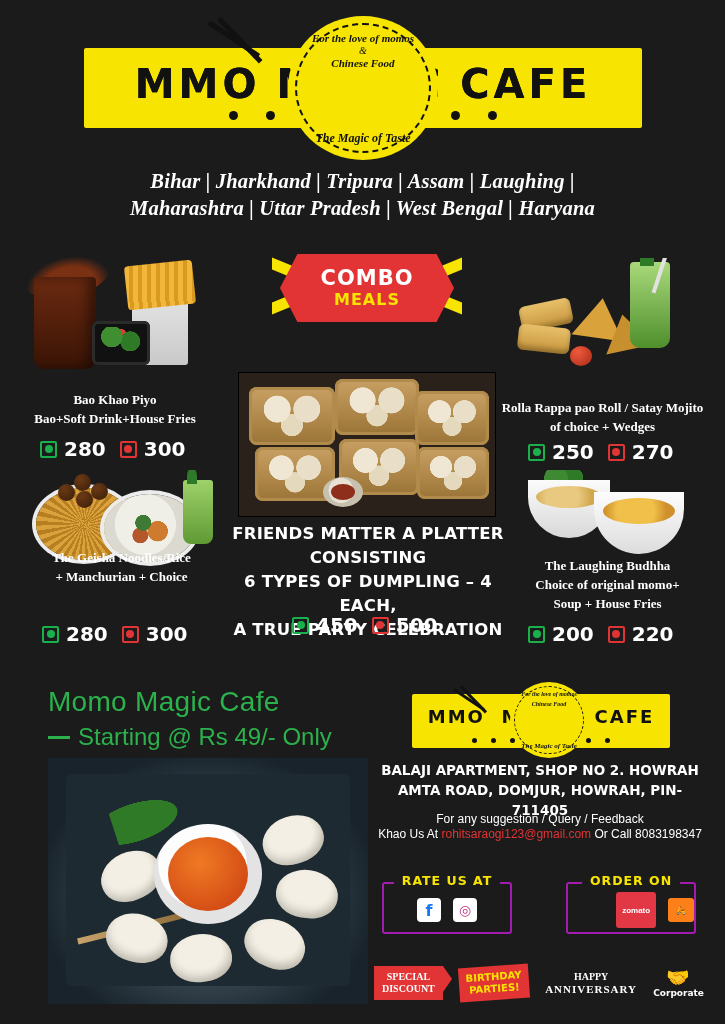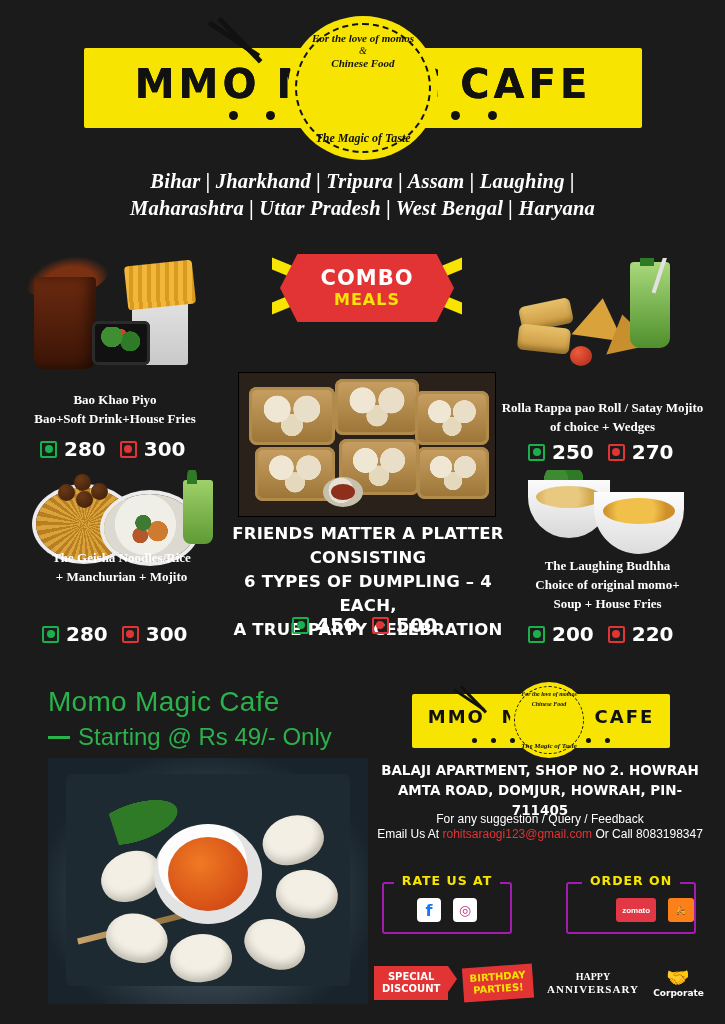--- a/index.html
+++ b/index.html
@@ -516,38 +516,38 @@
     padding-top: 4px;
   }
   .soc {
     width: 24px; height: 24px; border-radius: 4px;
     display:flex; align-items:center; justify-content:center;
     font-family:"DejaVu Sans", sans-serif; font-weight:bold; font-size: 16px;
   }
   .fb { background: #ffffff; color: #1877f2; }
   .ig { background: #ffffff; color: #c13584; font-size: 14px; }
   .zomato { background: #e23744; color:#fff; font-size: 8px; font-weight:bold;
-    width: 44px; height: 24px; border-radius: 3px; display:flex;align-items:center;justify-content:center;margin-left:48px;}
+    width: 44px; height: 36px; border-radius: 3px; display:flex;align-items:center;justify-content:center;margin-left:48px;}
   .swiggy { background: #fc8019; color:#fff; font-size: 8px; font-weight:bold;
     width: 28px; height: 24px; border-radius: 3px; display:flex;align-items:center;justify-content:center;}
 
   .tags {
     position: absolute;
     left: 374px; top: 958px; width: 330px; height: 50px;
     display: flex; align-items: center; justify-content: space-between;
   }
   .tag {
     text-align: center;
     font-family: "DejaVu Sans", sans-serif;
     font-weight: bold;
     line-height: 12px;
   }
   .tag-special {
     background: #e23434; color: #fff; font-size: 10px;
-    padding: 5px 8px; position: relative;
+    padding: 5px 8px; position: relative; font-family: Liberation Serif, serif;
   }
   .tag-special::after{
     content:""; position:absolute; right: -9px; top: 0;
     border-top: 13px solid transparent; border-bottom: 13px solid transparent;
     border-left: 9px solid #e23434;
   }
   .tag-birthday { background:#e23434; color:#f7e400; font-size: 10px; padding: 5px 7px; transform: rotate(-4deg);}
   .tag-anniv { color: #ffffff; font-size: 10px; font-family:"Liberation Serif", serif; }
   .tag-anniv .big { font-size: 11px; letter-spacing: 1px; }
   .tag-corp { color: #ffffff; font-size: 9px; }
@@ -661,21 +661,21 @@
     <div class="price">
       <span class="dot-box nonveg">
           <i></i>
         </span>
       <span>300</span>
     </div>
   </div>
 
   <div class="item-title" style="left:14px; top:548px; width:215px;">
     <div>The Geisha Noodles/Rice</div>
-    <div>+ Manchurian + Mojito</div>
+    <div>+ Manchurian + Choice</div>
   </div>
   <div class="prices" style="left:42px; top:622px;">
     <div class="price">
       <span class="dot-box veg">
           <i></i>
         </span>
       <span>280</span>
     </div>
     <div class="price">
       <span class="dot-box nonveg">
@@ -789,21 +789,21 @@
     <div class="s2">Chinese Food</div>
     <div class="s3">The Magic of Taste</div>
   </div>
 
   <div class="address">
     <div>BALAJI APARTMENT, SHOP NO 2. HOWRAH</div>
     <div>AMTA ROAD, DOMJUR, HOWRAH, PIN-711405</div>
   </div>
   <div class="suggestion">For any suggestion / Query / Feedback</div>
   <div class="emailline">
-    <span>Email Us At </span><a href="#">rohitsaraogi123@gmail.com</a><span> Or Call </span><span>8083198347</span>
+    <span>Khao Us At </span><a href="#">rohitsaraogi123@gmail.com</a><span> Or Call </span><span>8083198347</span>
   </div>
 
   <div class="panel rate-panel">
     <div class="ptitle"><span>RATE US AT</span></div>
     <div class="panel-body">
       <span class="soc fb">f</span>
       <span class="soc ig">◎</span>
     </div>
   </div>
 

